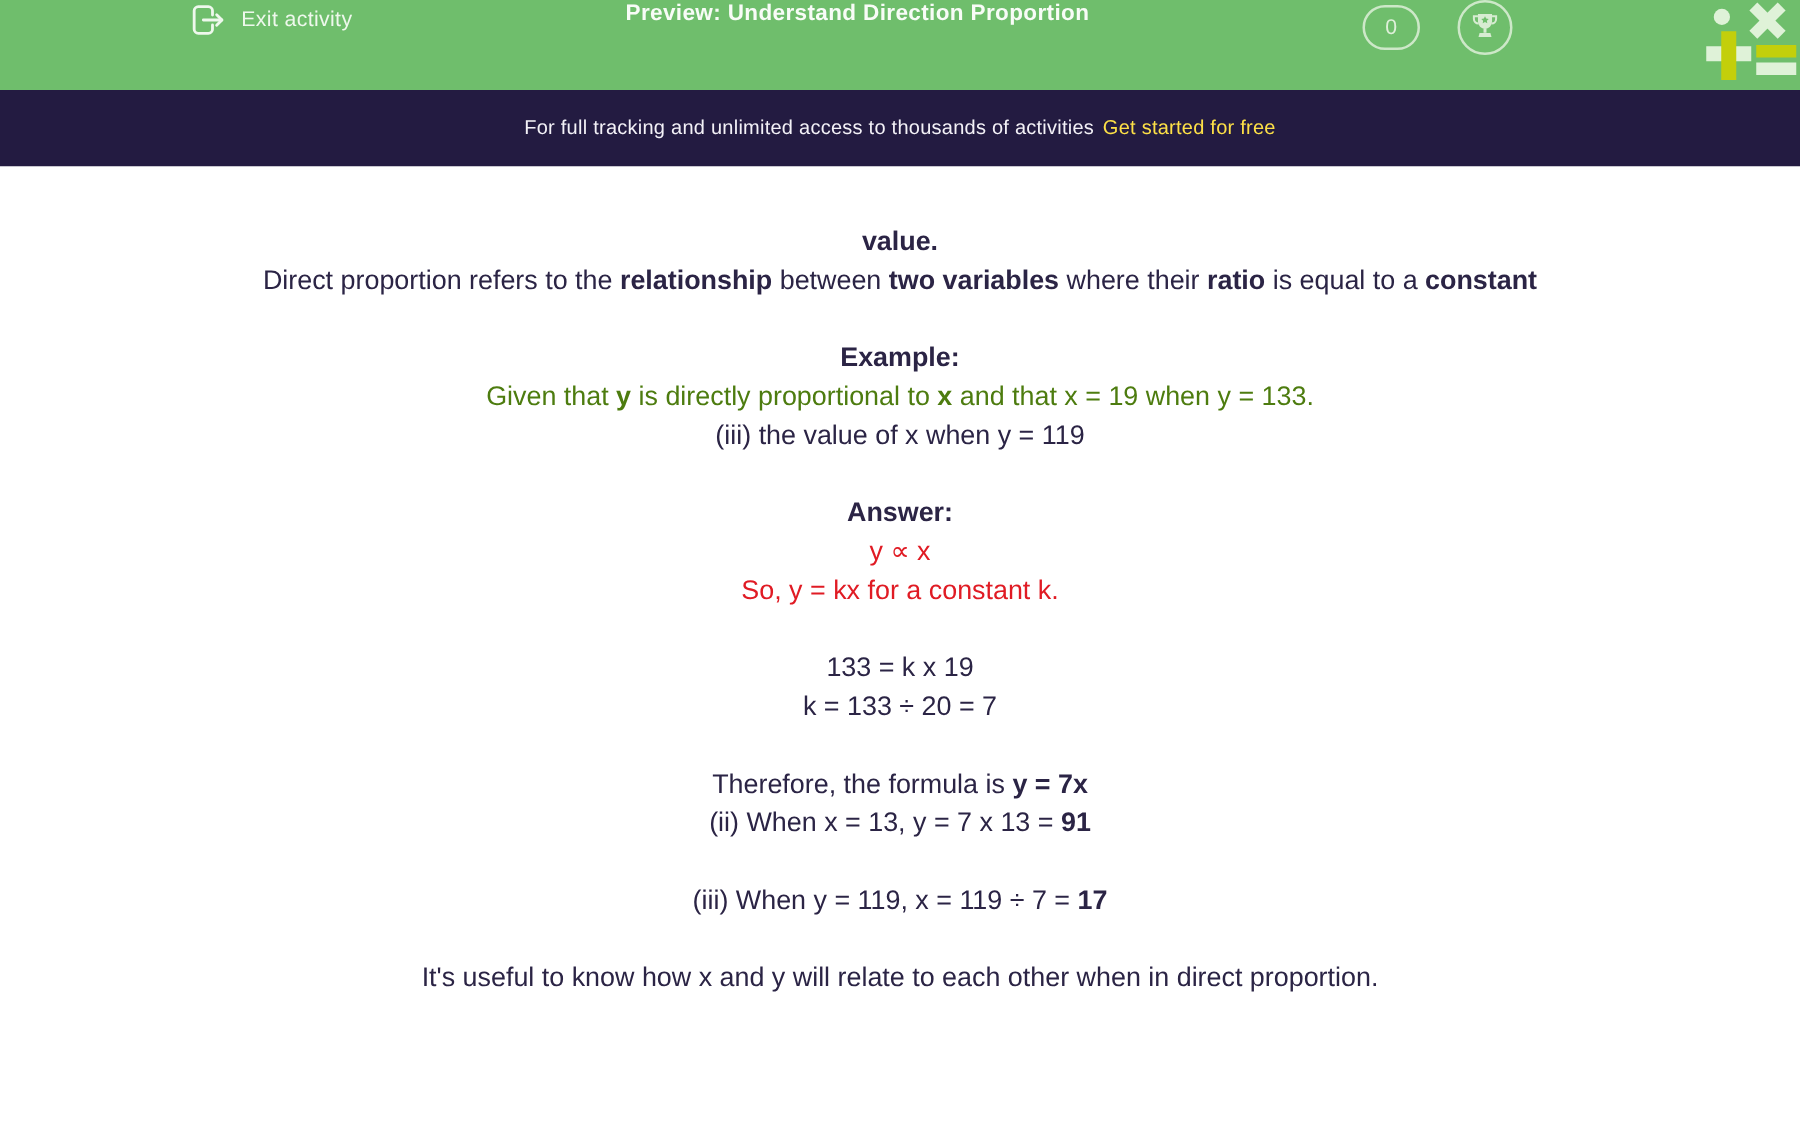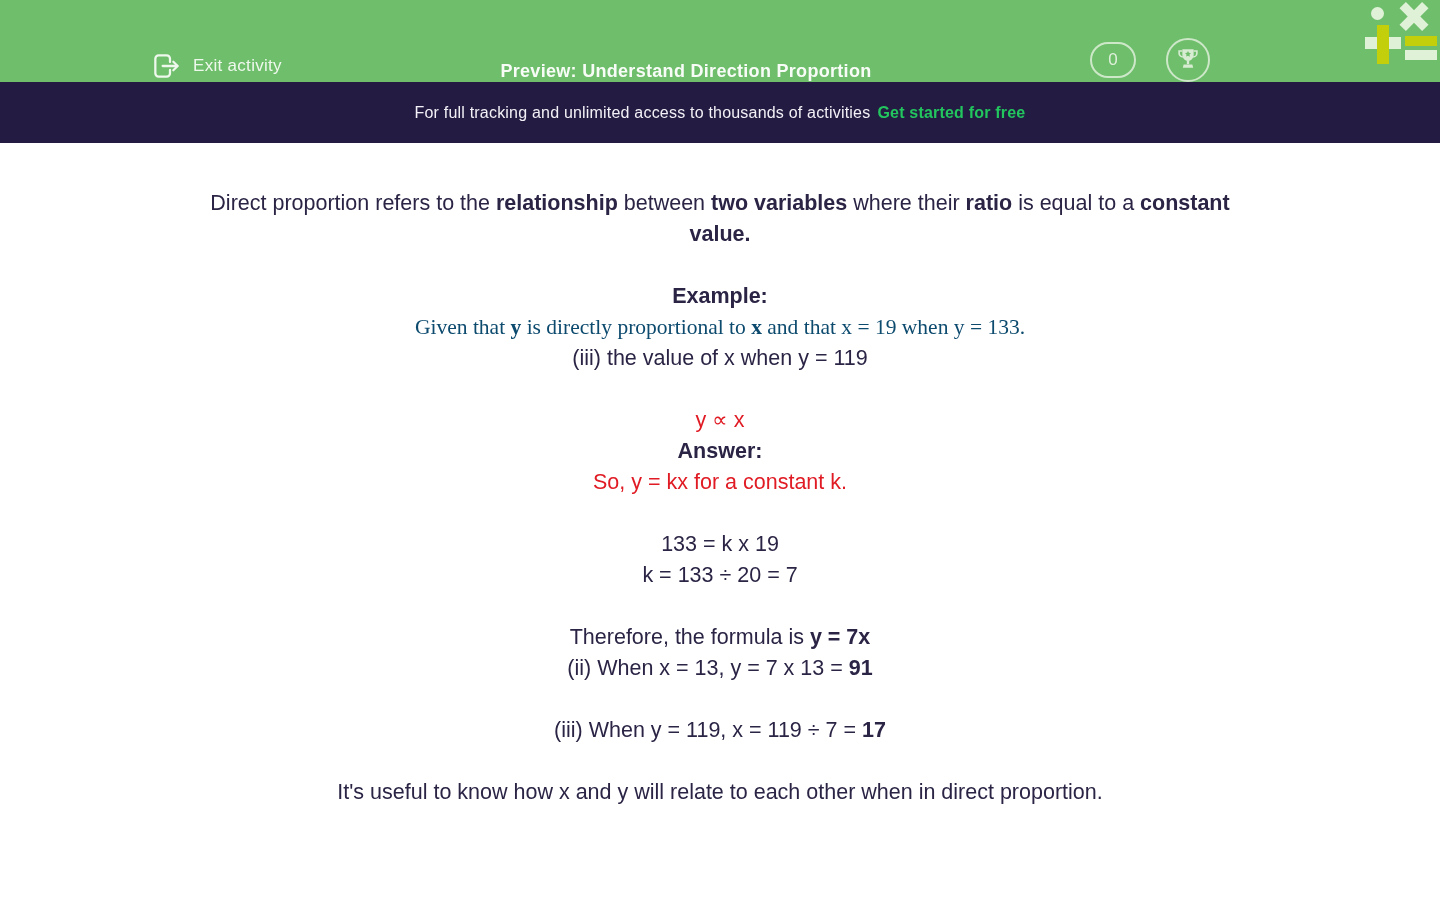--- a/index.html
+++ b/index.html
@@ -3,22 +3,22 @@
 <meta charset="utf-8">
 <style>
   html,body{margin:0;padding:0;}
   body{
     width:1440px;height:900px;overflow:hidden;background:#ffffff;
     font-family:"Liberation Sans","DejaVu Sans",sans-serif;
     position:relative;
   }
   
   .app-header{
-    position:relative;height:82px;background:#6fbe6c;
-    display:flex;align-items:flex-end;
+    position:relative;height:72px;background:#6fbe6c;
+    display:flex;align-items:flex-start;
   }
   .exit-btn{
     display:flex;align-items:center;gap:11px;
     margin-left:150px;background:none;border:none;cursor:pointer;
     color:#eef8ec;font-size:17px;font-family:inherit;letter-spacing:.3px;
     padding:0;
   }
   .exit-btn svg{display:block;}
   .header-title{
     flex:1;text-align:center;color:#f8fcf7;font-size:18px;font-weight:700;
@@ -45,30 +45,30 @@
   .logo .xbar.r2{transform:rotate(-45deg);}
   .logo .plus-h{position:absolute;left:5px;top:37px;width:36px;height:12px;background:#dff2d8;}
   .logo .plus-v{position:absolute;left:17px;top:25px;width:12px;height:39px;background:#c3cf0b;}
   .logo .eq-t{position:absolute;left:45px;top:36px;width:32px;height:10px;background:#c3cf0b;}
   .logo .eq-b{position:absolute;left:45px;top:50px;width:32px;height:10px;background:#dff2d8;}
   
   .banner{
     height:61px;background:#231b41;display:flex;align-items:center;justify-content:center;
     color:#f3f1f7;font-size:16px;letter-spacing:.2px;
   }
-  .banner .cta{color:#22c55e;font-weight:700;margin-left:7px;cursor:pointer;text-decoration:none;}
+  .banner .cta{color:#fde047;font-weight:400;margin-left:7px;cursor:pointer;text-decoration:none;}
   
   .content{
     width:1140px;margin:0 auto;padding-top:45px;
     font-size:21.5px;color:#2b2445;
   }
   .line{min-height:31px;line-height:31px;text-align:center;white-space:pre-wrap;}
   .line .b{font-weight:700;}
   .c-navy{color:#2b2445;}
-  .c-blue{color:#0c4a6e;font-family:Liberation Serif, serif;}
+  .c-blue{color:#4d7c0f;}
   .c-red{color:#e01b24;}
 </style>
 </head>
 <body>
 
 <header class="app-header">
   <button class="exit-btn">
     <span>
       <svg width="32" height="32" viewBox="0 0 24 24" fill="none" stroke="#eef8ec" stroke-width="1.7" stroke-linecap="round" stroke-linejoin="round">
         <path d="M15 9V6.5A2.5 2.5 0 0 0 12.5 4h-6A2.5 2.5 0 0 0 4 6.5v11A2.5 2.5 0 0 0 6.5 20h6a2.5 2.5 0 0 0 2.5-2.5V15"></path>
@@ -110,29 +110,29 @@
     <div class="eq-b"></div>
   </div>
 </header>
 
 <div class="banner">
   <span>For full tracking and unlimited access to thousands of activities</span>
   <a class="cta">Get started for free</a>
 </div>
 
 <main class="content">
+    <div class="line c-navy"><span class="b">value.</span></div>
     <div class="line c-navy"><span>Direct proportion refers to the </span><span class="b">relationship</span><span> between </span><span class="b">two variables</span><span> where their </span><span class="b">ratio</span><span> is equal to a </span><span class="b">constant</span></div>
-    <div class="line c-navy"><span class="b">value.</span></div>
     <div class="line"></div>
     <div class="line c-navy"><span class="b">Example:</span></div>
     <div class="line c-blue"><span>Given that </span><span class="b">y</span><span> is directly proportional to </span><span class="b">x</span><span> and that x = 19 when y = 133.</span></div>
     <div class="line c-navy"><span>(iii) the value of x when y = 119</span></div>
     <div class="line"></div>
+    <div class="line c-navy"><span class="b">Answer:</span></div>
     <div class="line c-red"><span>y ∝ x</span></div>
-    <div class="line c-navy"><span class="b">Answer:</span></div>
     <div class="line c-red"><span>So, y = kx for a constant k.</span></div>
     <div class="line"></div>
     <div class="line c-navy"><span>133 = k x 19</span></div>
     <div class="line c-navy"><span>k = 133 ÷ 20 = 7</span></div>
     <div class="line"></div>
     <div class="line c-navy"><span>Therefore, the formula is </span><span class="b">y = 7x</span></div>
     <div class="line c-navy"><span>(ii) When x = 13, y = 7 x 13 = </span><span class="b">91</span></div>
     <div class="line"></div>
     <div class="line c-navy"><span>(iii) When y = 119, x = 119 ÷ 7 = </span><span class="b">17</span></div>
     <div class="line"></div>

